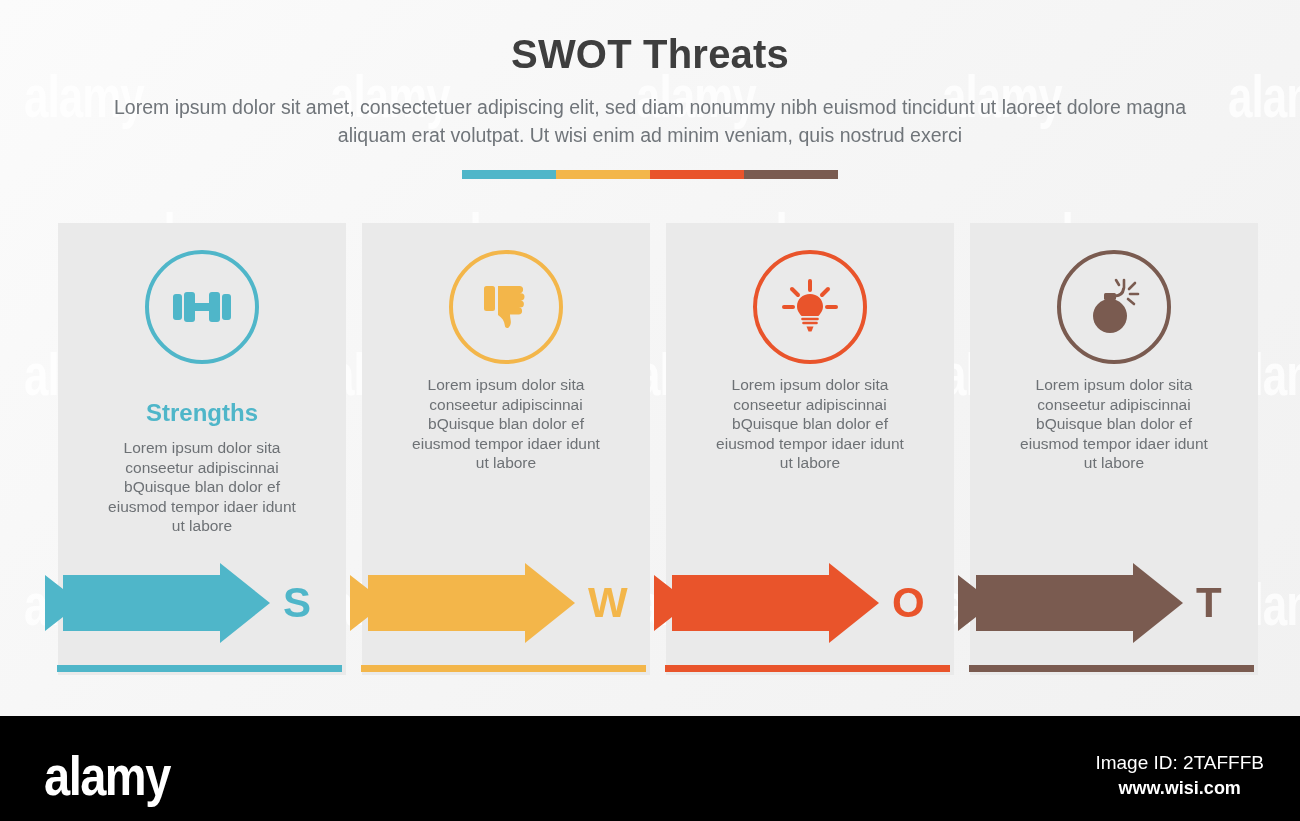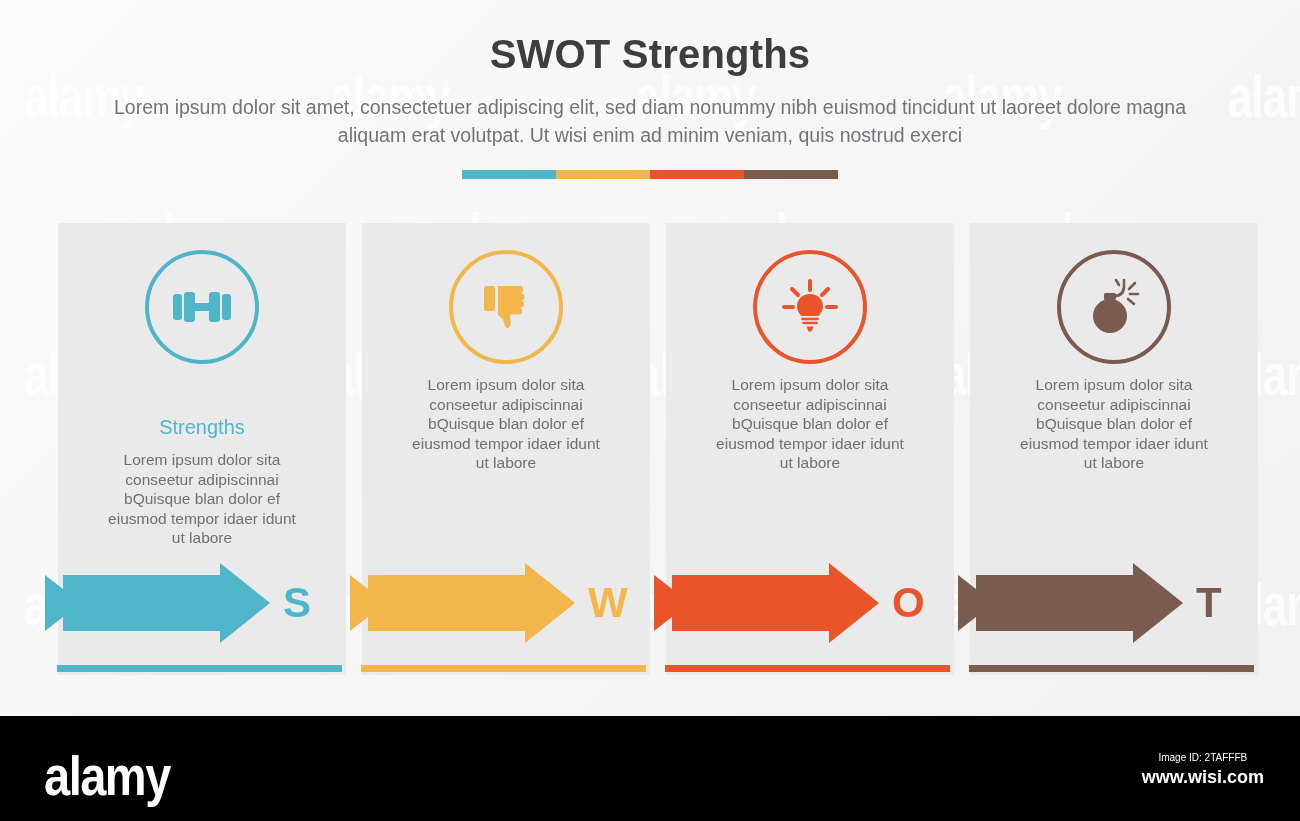--- a/index.html
+++ b/index.html
@@ -111,23 +111,23 @@
     border-radius: 50%;
     border: 4px solid #000;
     margin: 0 auto;
     display: flex;
     align-items: center;
     justify-content: center;
   }
   .circle svg { display: block; }
 
   .card-title {
-    margin-top: 52px;
-    font-size: 20px;
-    font-weight: 400;
+    margin-top: 35px;
+    font-size: 24px;
+    font-weight: 700;
   }
 
   .card-body {
     margin: 11px auto 0 auto;
     width: 205px;
     font-size: 15.5px;
     line-height: 19.5px;
     color: #6d7175;
     font-weight: 400;
   }
@@ -206,21 +206,21 @@
     transform-origin: left top;
     font-family: "Liberation Sans", sans-serif;
   }
   .footer-right {
     position: absolute;
     right: 36px;
     top: 36px;
     text-align: center;
     color: #ffffff;
   }
-  .footer-id { font-size: 10px; font-weight: 400; }
+  .footer-id { font-size: 19px; font-weight: 400; }
   .footer-url { font-size: 18px; font-weight: 700; margin-top: 4px; }
 </style>
 </head>
 <body>
 
 <div class="canvas">
 
   <div class="wm-layer">
     <div class="wm" style="left:24px;  top:72px;">alamy</div>
     <div class="wm" style="left:330px; top:72px;">alamy</div>
@@ -245,21 +245,21 @@
     <div class="wm" style="left:1038px;top:490px;">alamy</div>
 
     <div class="wm" style="left:24px;  top:580px;">alamy</div>
     <div class="wm" style="left:330px; top:580px;">alamy</div>
     <div class="wm" style="left:636px; top:580px;">alamy</div>
     <div class="wm" style="left:942px; top:580px;">alamy</div>
     <div class="wm" style="left:1228px;top:580px;">alamy</div>
   </div>
 
   <div class="header">
-    <div class="title">SWOT Strengths</div>
+    <div class="title">SWOT Threats</div>
     <div class="subtitle">Lorem ipsum dolor sit amet, consectetuer adipiscing elit, sed diam nonummy nibh euismod tincidunt ut laoreet dolore magna aliquam erat volutpat. Ut wisi enim ad minim veniam, quis nostrud exerci</div>
     <div class="divider">
       <span style="flex: 1 1 0%; background: rgb(79, 182, 201);"></span>
       <span style="flex: 1 1 0%; background: rgb(243, 182, 74);"></span>
       <span style="flex: 1 1 0%; background: rgb(233, 84, 43);"></span>
       <span style="flex: 1 1 0%; background: rgb(122, 91, 80);"></span>
     </div>
   </div>
 
   <div class="cards">

